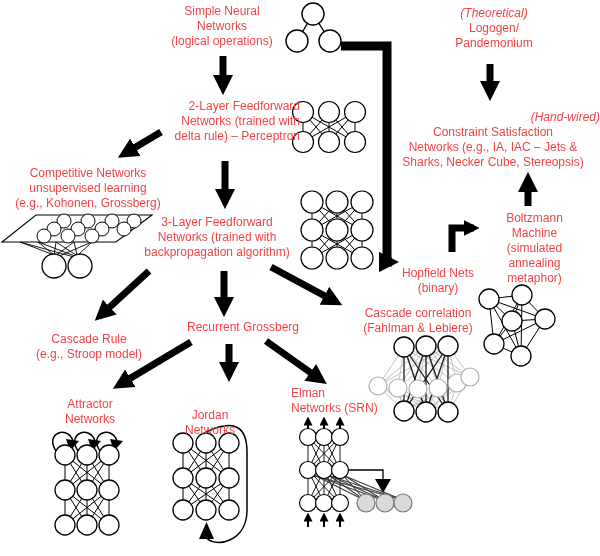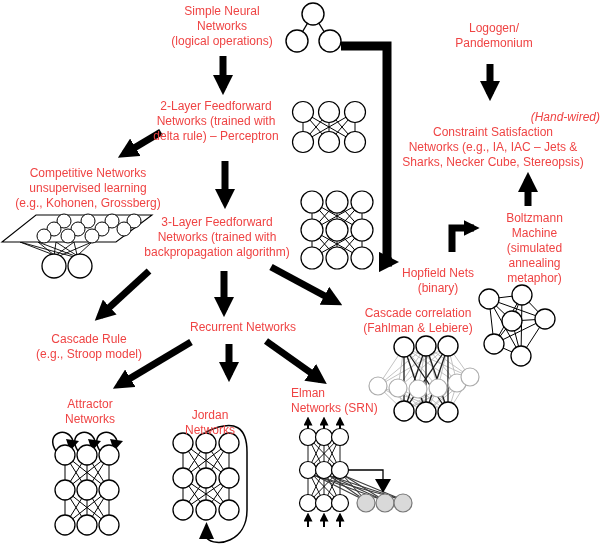--- a/index.html
+++ b/index.html
@@ -6,21 +6,21 @@
   html,body { background:#ffffff; }
   body { font-family:"Liberation Sans", sans-serif; }
   .canvas { position:relative; width:600px; height:556px; background:#fff; overflow:hidden; }
   svg.overlay { position:absolute; left:0; top:0; }
   .label { position:absolute; font-size:12px; line-height:15px; color:#ef4444; text-align:center; white-space:pre-line; }
   .it { font-style:italic; }
   .al { text-align:left; }
   #l-simple    { left:152px; top:4px;   width:140px; }
   #l-theo-tag  { left:420px; top:6px;   width:148px; }
   #l-theo      { left:420px; top:21px;  width:148px; }
-  #l-two       { left:132px; top:99px;  width:168px; }
+  #l-two       { left:132px; top:99px;  width:168px;text-align:right; }
   #l-hand-tag  { left:386px; top:110px; width:214px;text-align:right; }
   #l-hand      { left:386px; top:125px; width:214px; }
   #l-comp      { left:0px;   top:166px; width:176px;text-align:center; }
   #l-three     { left:128px; top:215px; width:178px; }
   #l-hop       { left:393px; top:266px; width:90px;  }
   #l-boltz     { left:487px; top:211px; width:95px;  }
   #l-cascrule  { left:10px;  top:332px; width:158px; }
   #l-rec       { left:183px; top:320px; width:120px; }
   #l-casccorr  { left:348px; top:306px; width:140px; }
   #l-attr      { left:44px;  top:397px; width:92px;  }
@@ -383,20 +383,21 @@
         <circle cx="366" cy="503" r="9"></circle>
           <circle cx="385" cy="503" r="9"></circle>
           <circle cx="403" cy="503" r="9"></circle>
       </g>
     </g>
   </svg>
 
   <div class="label" id="l-simple">Simple Neural
 Networks
 (logical operations)</div>
+  <div class="label it" id="l-theo-tag">(Theoretical)</div>
   <div class="label" id="l-theo">Logogen/
 Pandemonium</div>
   <div class="label" id="l-two">2-Layer Feedforward
 Networks (trained with
 delta rule) – Perceptron</div>
   <div class="label it" id="l-hand-tag">(Hand-wired)</div>
   <div class="label" id="l-hand">Constraint Satisfaction
 Networks (e.g., IA, IAC – Jets &amp;
 Sharks, Necker Cube, Stereopsis)</div>
   <div class="label" id="l-comp">Competitive Networks
@@ -407,21 +408,21 @@
 backpropagation algorithm)</div>
   <div class="label" id="l-hop">Hopfield Nets
 (binary)</div>
   <div class="label" id="l-boltz">Boltzmann
 Machine
 (simulated
 annealing
 metaphor)</div>
   <div class="label" id="l-cascrule">Cascade Rule
 (e.g., Stroop model)</div>
-  <div class="label" id="l-rec">Recurrent Networks</div>
+  <div class="label" id="l-rec">Recurrent Grossberg</div>
   <div class="label" id="l-casccorr">Cascade correlation
 (Fahlman &amp; Lebiere)</div>
   <div class="label" id="l-attr">Attractor
 Networks</div>
   <div class="label" id="l-jordan">Jordan
 Networks</div>
   <div class="label al" id="l-elman">Elman
 Networks (SRN)</div>
 </div>
 

